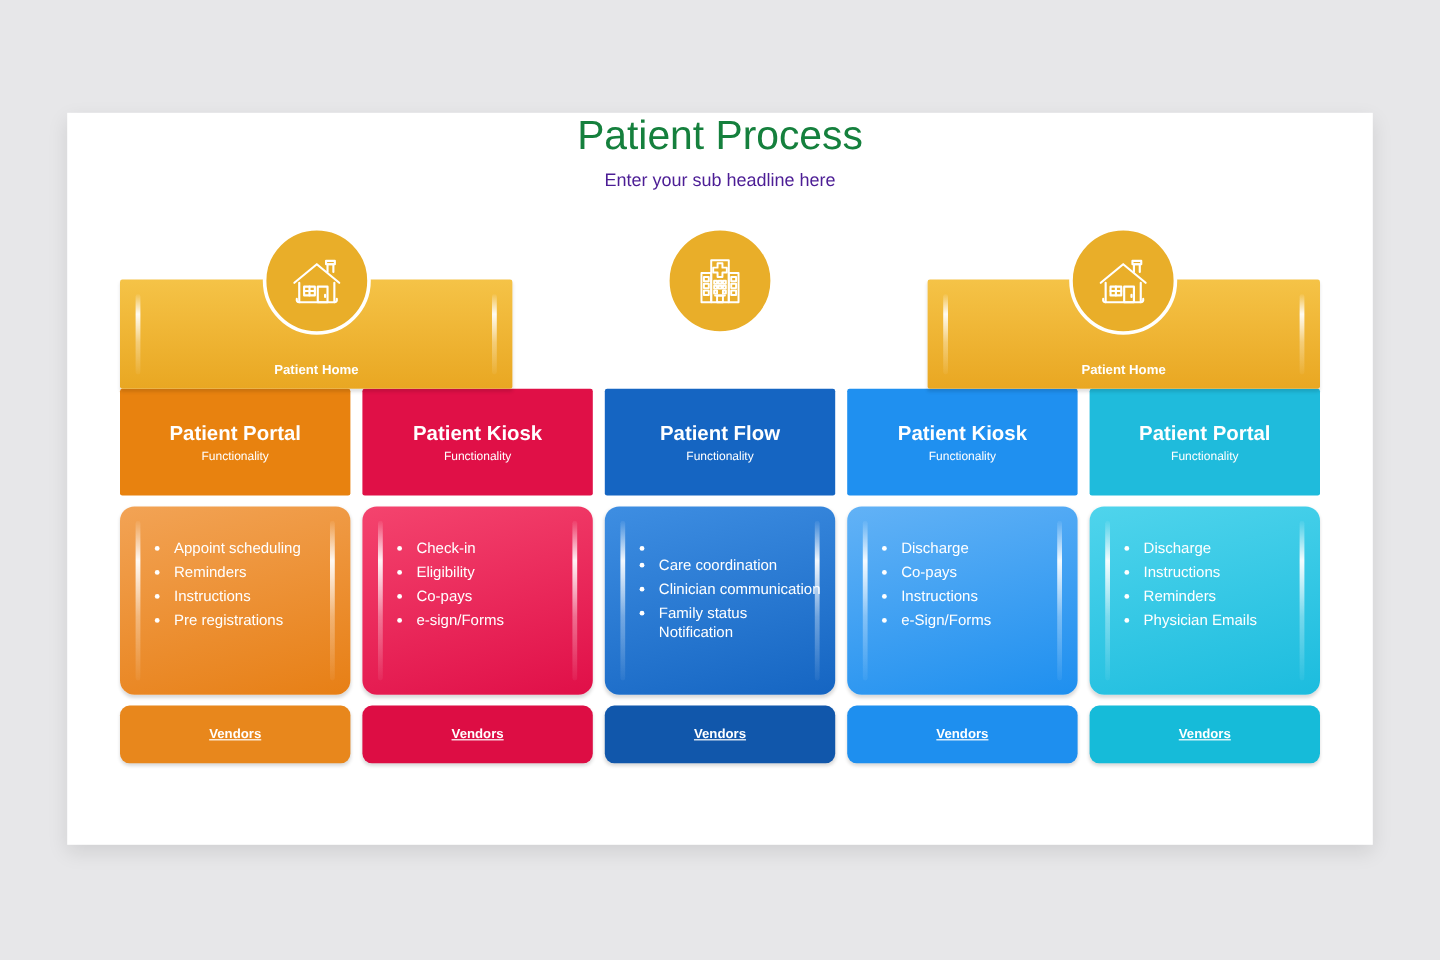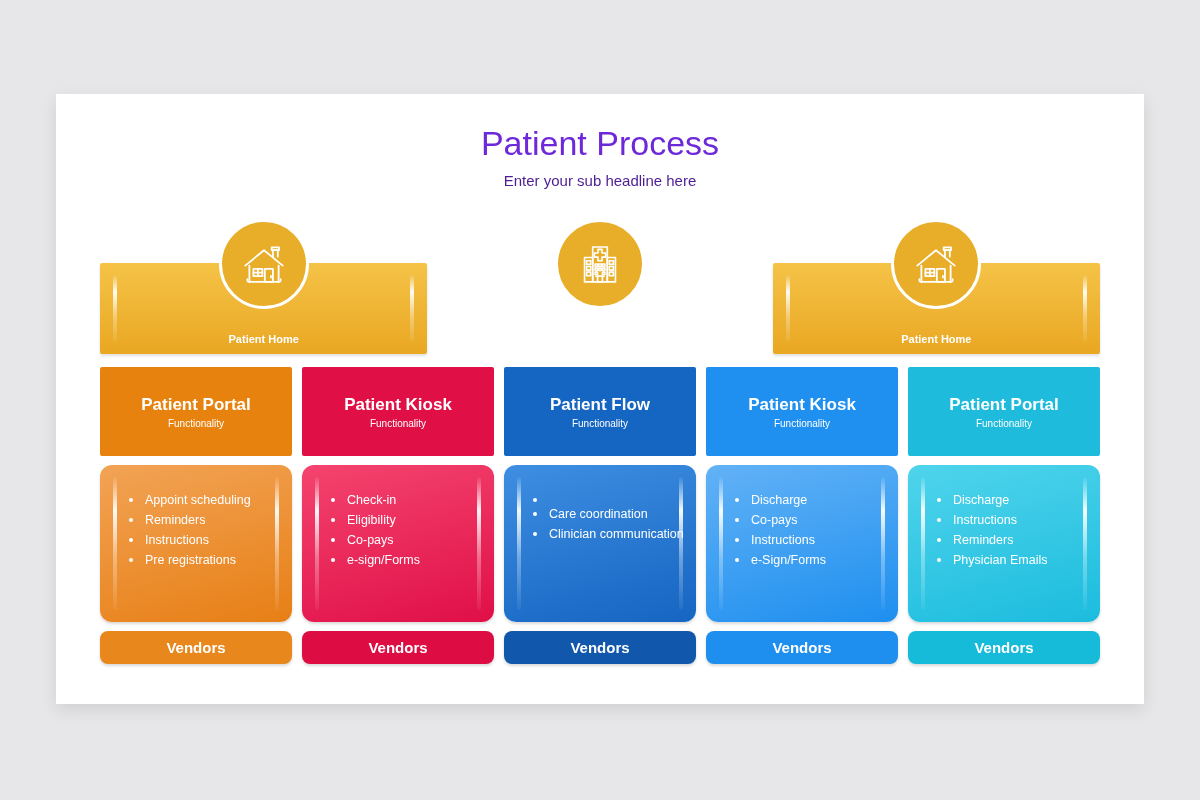--- a/index.html
+++ b/index.html
@@ -11,22 +11,22 @@
     overflow:hidden;
   }
   .card {
     position:absolute; left:56px; top:94px;
     width:1088px; height:610px;
     background:#ffffff;
     box-shadow:0 6px 16px rgba(0,0,0,0.10);
     padding:0 44px;
   }
   .title {
-    margin-top:30px; text-align:center;
-    font-size:34px; line-height:38px; font-weight:400; color:#6d28d9;
+    text-align:center;
+    font-size:34px; line-height:38px; font-weight:400; color:#15803d;
   }
   .subtitle {
     margin-top:10px; text-align:center;
     font-size:15px; color:#4c1d95;
   }
   
   .banners-row { display:flex; gap:9px; margin-top:30px; }
   .banner { flex:1; position:relative; height:135px; }
   .banner-bar {
     position:absolute; left:0; right:0; bottom:0; height:91px;
@@ -52,21 +52,21 @@
     background:linear-gradient(to bottom,
       rgba(255,255,255,0.05) 0%,
       rgba(255,255,255,0.95) 25%,
       rgba(255,255,255,0.35) 60%,
       rgba(255,255,255,0.05) 100%);
     filter:blur(0.5px);
   }
   .shine-l { left:13px; }
   .shine-r { right:13px; }
   
-  .columns-row { display:flex; gap:10px; margin-top:13px; }
+  .columns-row { display:flex; gap:10px; }
   .column { flex:1; display:flex; flex-direction:column; }
   .col-header {
     height:89px; border-radius:2px;
     background:var(--hdr);
     display:flex; flex-direction:column; align-items:center; justify-content:center;
     color:#fff; text-align:center;
   }
   .col-title { font-size:17px; font-weight:bold; }
   .col-sub { font-size:10px; margin-top:3px; }
   .col-body {
@@ -79,25 +79,26 @@
   .col-body ul { list-style:none; padding:27px 12px 0 29px; }
   .col-body li {
     display:flex; gap:12px; font-size:12.5px; line-height:16px;
     margin-bottom:4px; font-weight:500;
   }
   .dot {
     flex:0 0 4px; width:4px; height:4px; border-radius:50%;
     background:#fff; margin-top:6px;
   }
   .col-vendors {
-    margin-top:9px; height:33px; border-radius:8px;
+    margin-top:9px; height:48px; border-radius:8px;
     background:var(--vnd);
     display:flex; align-items:center; justify-content:center;
-    color:#fff; font-weight:bold; font-size:15px;
+    color:#fff; font-weight:bold; font-size:11px;
     box-shadow:0 2px 3px rgba(0,0,0,0.15);
+    text-decoration:underline;
   }
   svg { display:block; }
 </style>
 </head>
 <body>
 
 <div class="card">
   <div class="title">Patient Process</div>
   <div class="subtitle">Enter your sub headline here</div>
 
@@ -257,20 +258,24 @@
               <span class="dot"></span>
             </li>
           <li>
               <span class="dot"></span>
               <span>Care coordination</span>
             </li>
           <li>
               <span class="dot"></span>
               <span>Clinician communication</span>
             </li>
+          <li>
+              <span class="dot"></span>
+              <span>Family status Notification</span>
+            </li>
         </ul>
       </div>
       <div class="col-vendors">Vendors</div>
     </div>
 
     <div class="column" style="--hdr: #1F90F0; --bt: #62B2F6; --bb: #1E8FEF; --vnd: #1E8FEF;">
       <div class="col-header">
         <div class="col-title">Patient Kiosk</div>
         <div class="col-sub">Functionality</div>
       </div>

